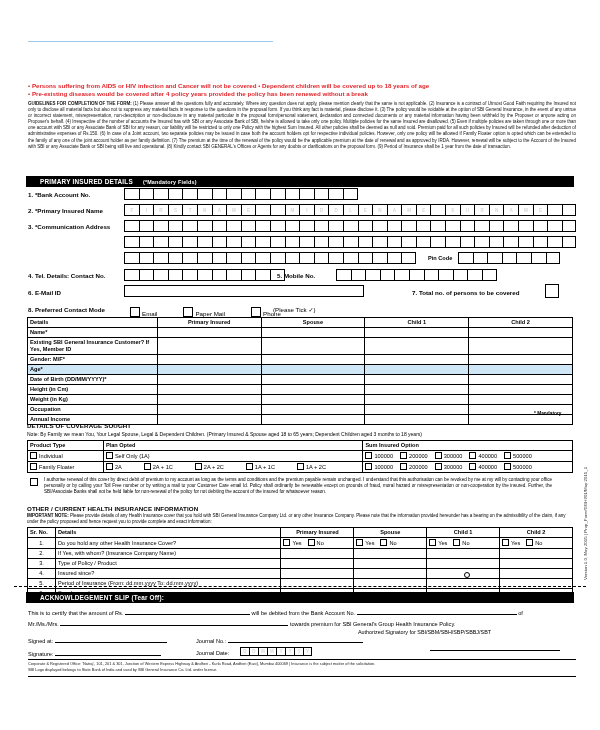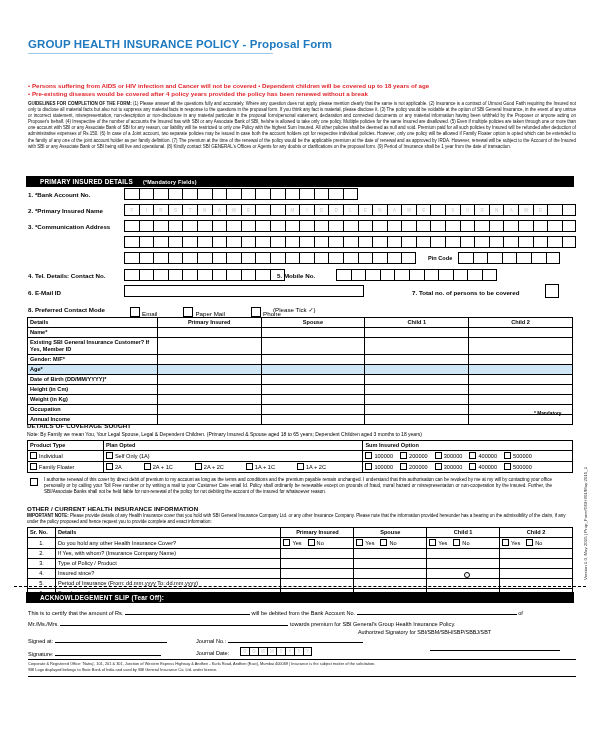--- a/index.html
+++ b/index.html
@@ -107,21 +107,20 @@
 
   .circle-dot { position:absolute; width:6px; height:6px; border:1px solid #000;
                 border-radius:50%; background:#fff; }
 </style>
 </head>
 <body>
 
 <div class="page">
 
   <div class="title-wrap">
-    <div class="title"><span>GROUP HEALTH INSURANCE POLICY</span><span> - Proposal Form</span></div>
     <div class="title-rule"></div>
   </div>
 
   <div class="redblock">
     <div class="redline">•  Persons suffering from AIDS or HIV infection and Cancer will not be covered    •  Dependent children will be covered up to 18 years of age</div>
     <div class="redline">•  Pre-existing diseases would be covered after 4 policy years provided the policy has been renewed without a break</div>
   </div>
 
   <div class="guidelines"><b>GUIDELINES FOR COMPLETION OF THE FORM:</b> <span>(1) Please answer all the questions fully and accurately. Where any question does not apply, please mention clearly that the same is not applicable. (2) Insurance is a contract of Utmost Good Faith requiring the Insured not only to disclose all material facts but also not to suppress any material facts in response to the questions in the proposal form. If you think any fact is material, please disclose it. (3) The policy would be voidable at the option of SBI General Insurance, in the event of any untrue or incorrect statement, misrepresentation, non-description or non-disclosure in any material particular in the proposal form/personal statement, declaration and connected documents or any material information having been withheld by the Proposer or anyone acting on Proposer's behalf. (4) Irrespective of the number of accounts the Insured has with SBI or any Associate Bank of SBI, he/she is allowed to take only one policy. Multiple policies for the same Insured are disallowed. (5) Even if multiple policies are taken through one or more than one account with SBI or any Associate Bank of SBI for any reason, our liability will be restricted to only one Policy with the highest Sum Insured. All other policies shall be deemed as null and void. Premium paid for all such policies by Insured will be refunded after deduction of administrative expenses of Rs.150. (6) In case of a Joint account, two separate policies may be issued in case both the account holders opt for respective individual policies. However, only one policy will be allowed if Family Floater option is opted which can be extended to the family of any one of the joint account holder as per family definition. (7) The premium at the time of the renewal of the policy would be the applicable premium at the date of renewal and as approved by IRDA. However, renewal will be subject to the Account of the Insured with SBI or any Associate Bank or SBI being still live and operational. (8) Kindly contact SBI GENERAL's Offices or Agents for any doubts or clarifications on the proposal form. (9) Period of Insurance shall be 1 year from the date of transaction.</span></div>
 

